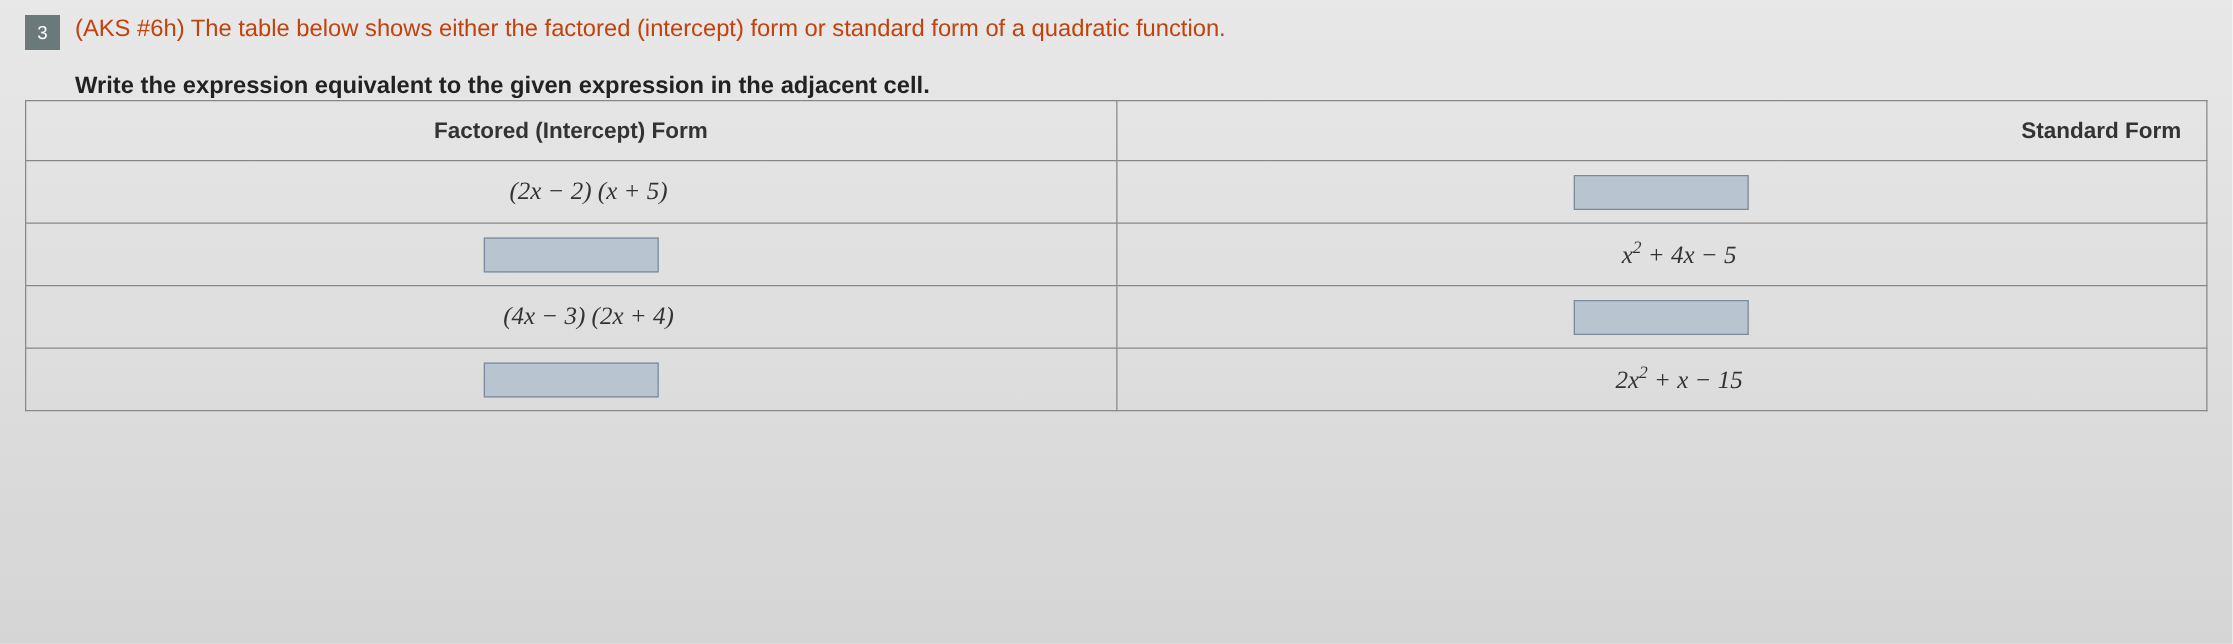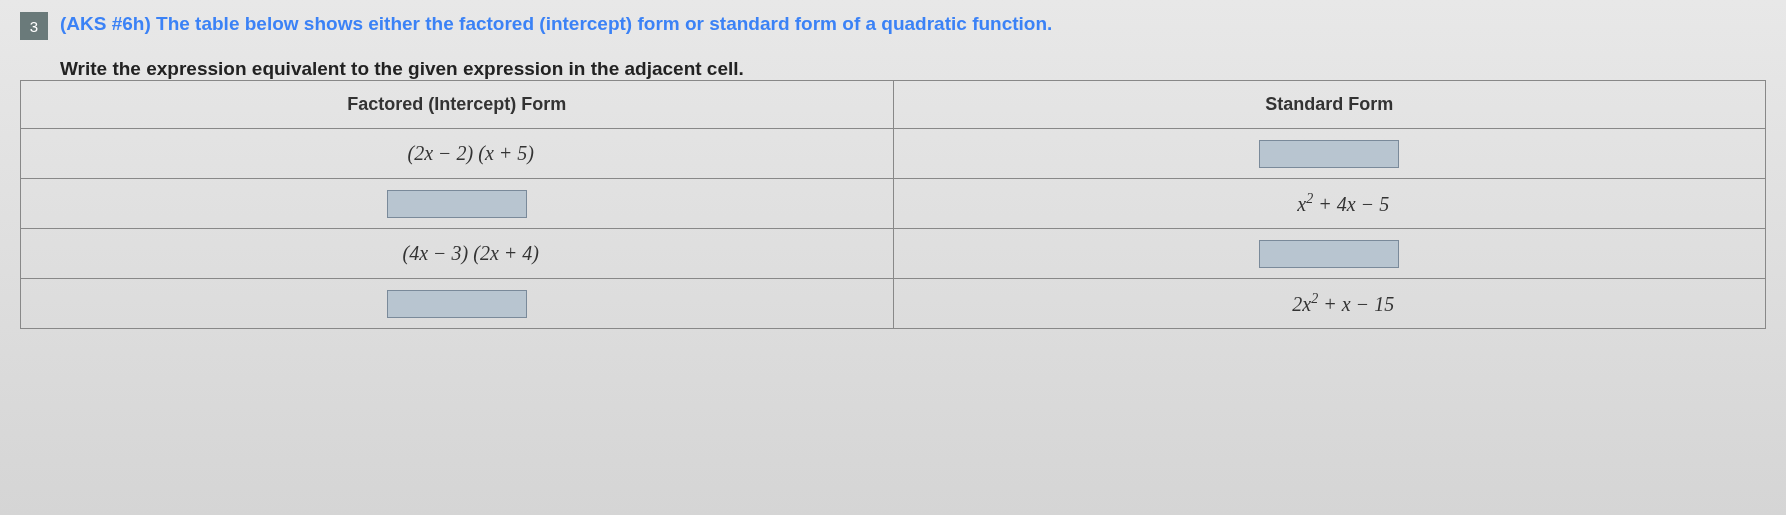--- a/index.html
+++ b/index.html
@@ -33,23 +33,23 @@
       display: flex;
       align-items: center;
       justify-content: center;
       font-size: 15px;
       font-weight: normal;
       flex-shrink: 0;
       margin-top: 2px;
     }
     .question-text {
       font-size: 19px;
-      color: #3b82f6;
+      color: #c2410c;
       line-height: 1.5;
-      font-weight: 700;
+      font-weight: 400;
     }
     .instruction {
       font-size: 19px;
       font-weight: bold;
       color: #222;
       margin-left: 40px;
       margin-top: 18px;
     }
     table {
       width: 100%;
@@ -84,20 +84,21 @@
       height: 28px;
       background: #b8c5d0;
       border: 1px solid #7a8a9a;
       vertical-align: middle;
     }
     .col-left {
       width: 50%;
     }
     .col-right {
       width: 50%;
+      text-align: right;
     }
     sup {
       font-size: 0.7em;
       vertical-align: super;
     }
   </style>
 </head>
 <body>
 
 <div class="container">

